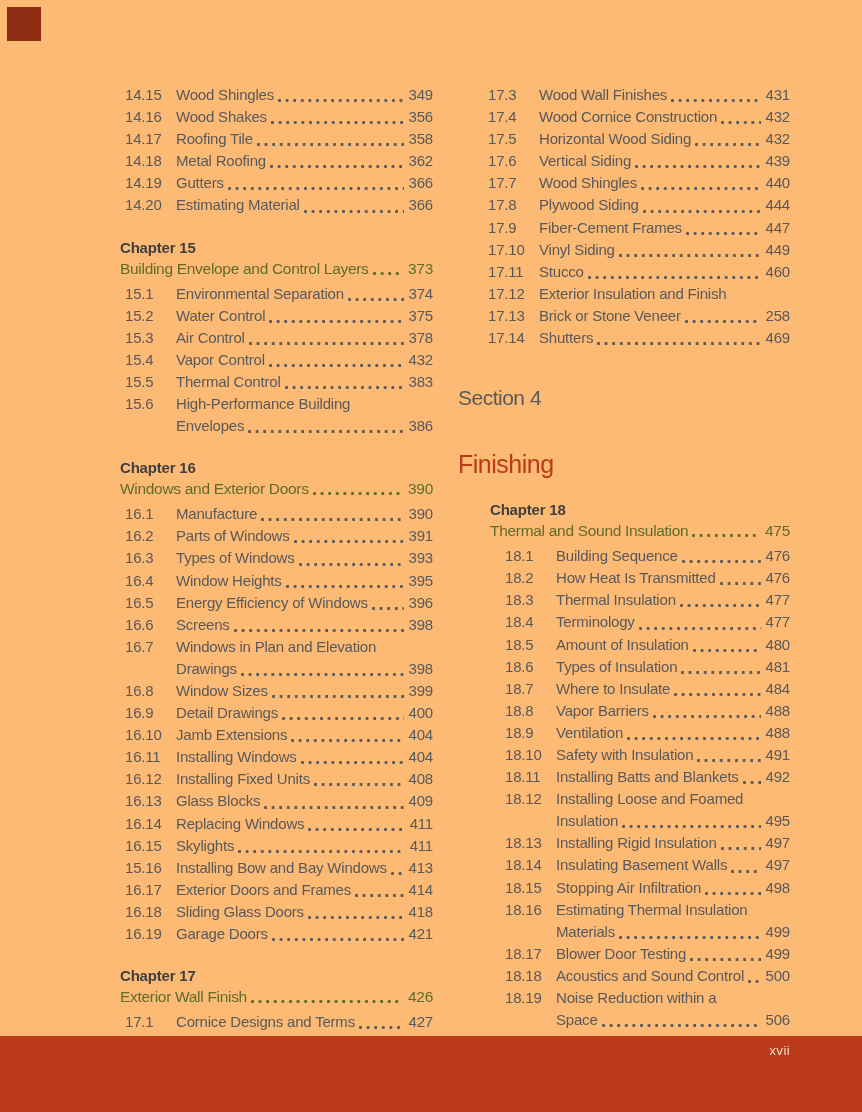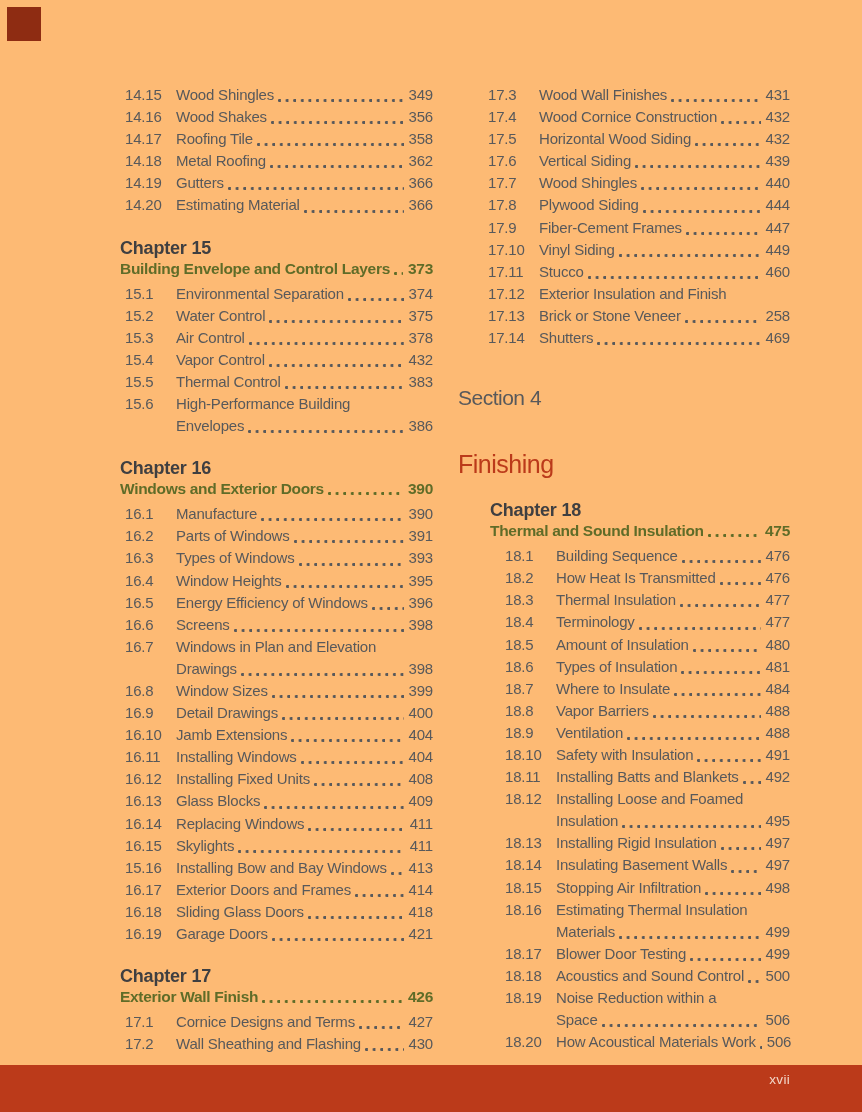--- a/index.html
+++ b/index.html
@@ -33,36 +33,36 @@
   .pg{flex:none;}
   .dots{flex:1;min-width:6px;margin:0 3px 0 2px;position:relative;align-self:stretch;}
   .dots::after{
     content:"";position:absolute;left:2px;right:2px;bottom:4px;height:3px;
     background-image:radial-gradient(circle at 1.5px 1.5px, currentColor 1.35px, transparent 1.6px);
     background-size:7.6px 3px;background-repeat:repeat-x;
   }
 
   
   .block-chapter{margin-top:21px;}
-  .ch-label{font-size:18px;font-weight:bold;color:var(--heading);line-height:20px;letter-spacing:-0.2px;}
-  .ch-title-line{display:flex;font-size:15.5px;font-weight:bold;color:var(--olive);line-height:22px;letter-spacing:-0.3px;margin-bottom:3px;}
+  .ch-label{font-size:15px;font-weight:bold;color:var(--heading);line-height:20px;letter-spacing:-0.2px;}
+  .ch-title-line{display:flex;font-size:15.5px;font-weight:normal;color:var(--olive);line-height:22px;letter-spacing:-0.3px;margin-bottom:3px;}
   .ch-title-line .dots::after{bottom:5px;}
 
   
   .block-section{margin-top:34px;margin-bottom:2px;}
   .sec-label{font-size:21px;color:var(--text);line-height:29px;letter-spacing:-0.5px;}
   .sec-name{font-size:25px;color:var(--accent);line-height:29px;letter-spacing:-0.5px;margin-top:38px;}
 
   
   .col-right .block-entries{margin-left:15px;}
   .col-right .block-chapter{margin-left:32px;}
   .col-right .entry{margin-left:15px;}
 
   
-  .folio-bar{position:absolute;left:0;right:0;bottom:0;height:47px;background:var(--accent);}
+  .folio-bar{position:absolute;left:0;right:0;bottom:0;height:76px;background:var(--accent);}
   .folio{position:absolute;top:7px;right:72px;font-size:13.5px;color:var(--folio);letter-spacing:0.3px;}
 </style>
 </head>
 <body>
 
 <div class="page">
   <div class="corner-square"></div>
 
   <section class="col col-left" id="col-left">
       <div class="block-entries">

